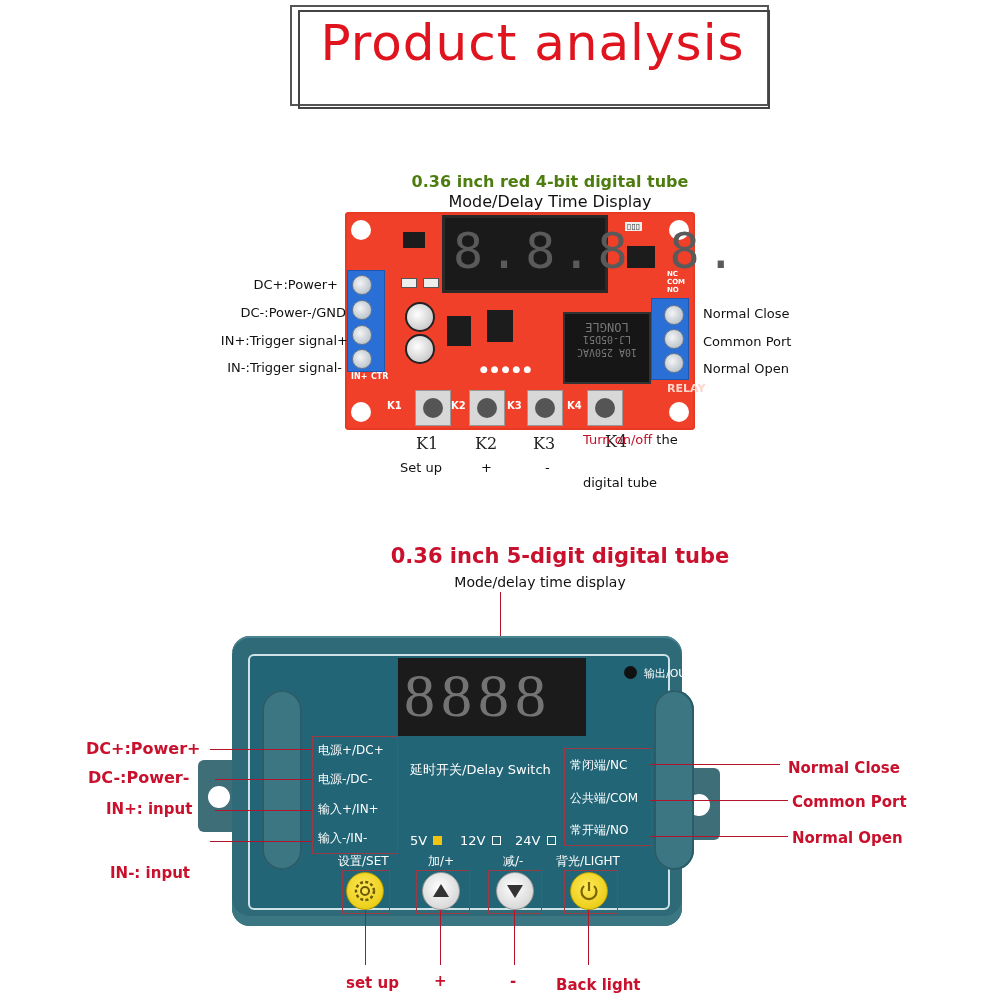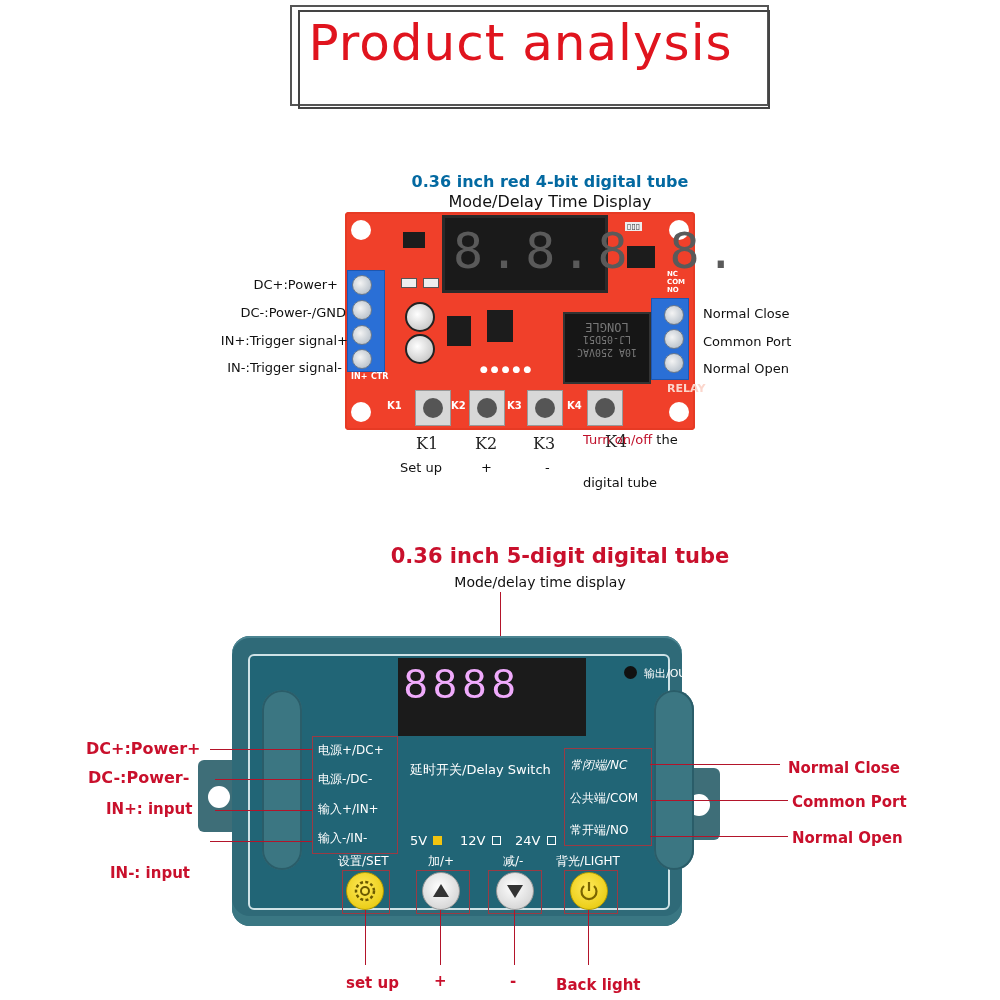--- a/index.html
+++ b/index.html
@@ -2,23 +2,23 @@
 <html><head>
 <meta charset="utf-8">
 <style>
   html, body { margin:0; padding:0; background:#ffffff; }
   body { width:1000px; height:1000px; position:relative; overflow:hidden; font-family:"DejaVu Sans", sans-serif; }
   .abs { position:absolute; }
 
   
   .title-box { left:290px; top:5px; width:475px; height:97px; border:2px solid #555; }
   .title-box2 { left:298px; top:10px; width:468px; height:95px; border:2px solid #444; }
-  .title-text { left:288px; top:14px; width:465px; text-align:center; font-size:50px; color:#e0141e; font-family:"DejaVu Sans", sans-serif; letter-spacing:1px; }
-
-  .cap-red { color:#0369a1; font-weight:bold; }
+  .title-text { left:300px; top:14px; width:465px; text-align:center; font-size:50px; color:#e0141e; font-family:"DejaVu Sans", sans-serif; letter-spacing:1px; }
+
+  .cap-red { color:#4d7c0f; font-weight:bold; }
   .cap-black { color:#111; }
 
   
   .pcb { left:345px; top:212px; width:350px; height:218px; background:#f0402a; border-radius:4px; box-shadow: inset 0 0 0 2px #e63a24; }
   .hole { width:20px; height:20px; background:#fff; border-radius:50%; }
   .disp { background:#1a1a1a; border:3px solid #2a2a2a; }
   .seg-digits { color:#5a5a5a; font-family:"DejaVu Sans Mono", monospace; letter-spacing:6px; }
   .terminal { background:#2a6fd6; border:1px solid #1e56b0; }
   .screw { width:18px; height:18px; border-radius:50%; background:radial-gradient(circle at 40% 40%, #f4f4f4, #a9b4c0); border:1px solid #6c7a8a; }
   .chip { background:#1c1c1c; }
@@ -32,21 +32,21 @@
   .lbl { font-size:13px; color:#111; white-space:nowrap; }
   .klbl { font-family:"DejaVu Serif", serif; font-size:16px; color:#222; }
 
   
   .case-ear { background:#3e6e78; border-radius:6px; }
   .case-ear-hole { width:22px; height:22px; background:#fff; border-radius:50%; }
   .case { left:232px; top:636px; width:450px; height:290px; background:#2f6a78; border-radius:18px; box-shadow: inset 0 -10px 0 #3a7783, inset 0 2px 0 #4c8592; }
   .case-inner { left:248px; top:654px; width:418px; height:252px; border:2px solid #cfe2e6; border-radius:6px; background:#216576; }
   .slot { width:40px; height:180px; border-radius:20px; background:#3b7682; box-shadow: inset 0 0 0 2px #2a5d69; }
   .case-disp { left:398px; top:658px; width:188px; height:78px; background:#1b1b1b; }
-  .case-digits { color:#f0abfc; font-family:Liberation Sans, sans-serif; font-size:42px; letter-spacing:6px; }
+  .case-digits { color:#737373; font-family:Liberation Serif, serif; font-size:62px; letter-spacing:6px; }
   .case-lbl { color:#fff; font-size:12px; white-space:nowrap; }
   .redbox { border:1px solid #9a3a44; }
   .leader { background:#b3142a; }
   .cap-case-red { color:#c9102c; font-weight:bold; font-size:15px; white-space:nowrap; }
   .round-btn { width:36px; height:36px; border-radius:50%; }
   .yellow-btn { background:radial-gradient(circle at 45% 40%, #ffe95a, #e4c400); border:1px solid #b49a00; }
   .white-btn { background:radial-gradient(circle at 45% 40%, #ffffff, #c9c9c9); border:1px solid #999; }
   .vleader { width:1px; background:#b3142a; }
 </style>
 </head>
@@ -179,21 +179,21 @@
 
 <div class="abs redbox" style="left:312px; top:736px; width:84px; height:116px;"></div>
 <div class="abs case-lbl" style="left:318px; top:742px;">电源+/DC+</div>
 <div class="abs case-lbl" style="left:318px; top:771px;">电源-/DC-</div>
 <div class="abs case-lbl" style="left:318px; top:801px;">输入+/IN+</div>
 <div class="abs case-lbl" style="left:318px; top:830px;">输入-/IN-</div>
 
 <div class="abs case-lbl" style="left:410px; top:761px; font-size:13px;">延时开关/Delay Switch</div>
 
 <div class="abs redbox" style="left:564px; top:748px; width:86px; height:96px;"></div>
-<div class="abs case-lbl" style="left:570px; top:757px;font-style:italic;">常闭端/NC</div>
+<div class="abs case-lbl" style="left:570px; top:757px;">常闭端/NC</div>
 <div class="abs case-lbl" style="left:570px; top:790px;">公共端/COM</div>
 <div class="abs case-lbl" style="left:570px; top:822px;">常开端/NO</div>
 
 <div class="abs case-lbl" style="left:410px; top:833px; font-size:13px;">
   <span>5V</span>
   <span style="display:inline-block; width:9px; height:9px; background:#f2c40f; margin-left:2px;"></span>
 </div>
 <div class="abs case-lbl" style="left:460px; top:833px; font-size:13px;">
   <span>12V</span>
   <span style="display:inline-block; width:7px; height:7px; border:1px solid #fff; margin-left:2px;"></span>

